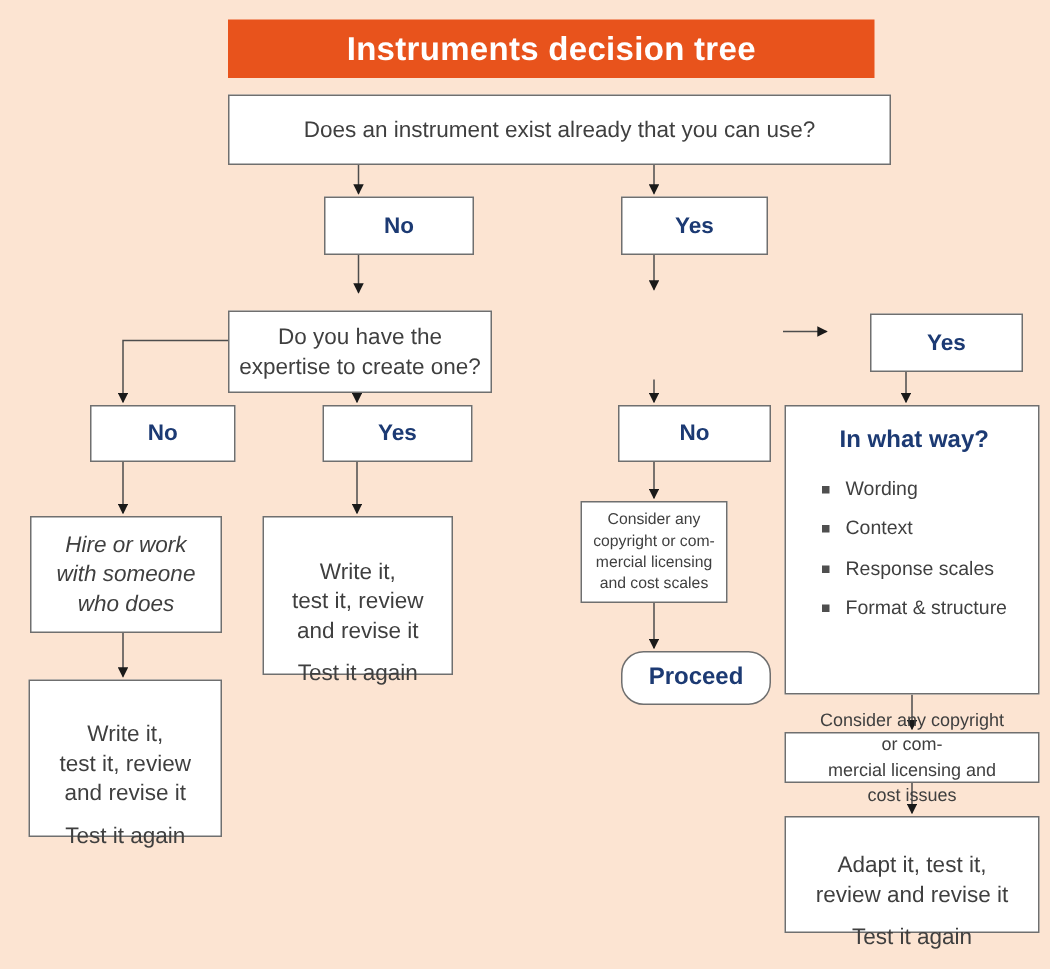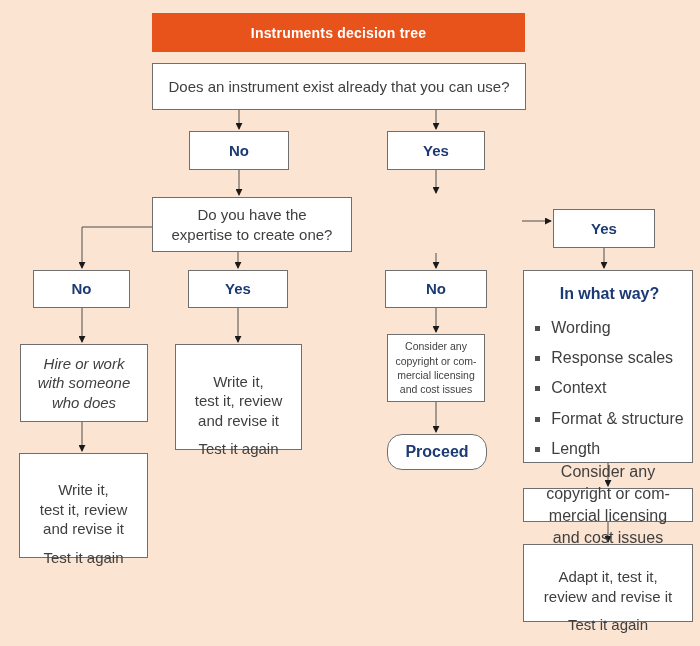--- a/index.html
+++ b/index.html
@@ -35,57 +35,57 @@
     align-items:center;
     justify-content:center;
     text-align:center;
     white-space:pre-line;
     color:var(--text);
     font-size:15px;
     line-height:1.3;
   }
   .banner{
     position:absolute;
-    left:152px;top:13px;width:373px;height:39px;
+    left:152px;top:13px;width:431px;height:39px;
     background:var(--accent-orange);
     color:#ffffff;
-    font-size:14px;font-weight:bold;
+    font-size:22px;font-weight:bold;
     display:flex;align-items:center;justify-content:center;
     letter-spacing:0.2px;
   }
-  .decision{color:var(--navy);font-weight:600;font-size:15px;}
+  .decision{color:var(--navy);font-weight:600;font-size:15px;margin-left:27px;}
 
-  #q-exist       {left:152px;top:63px; width:374px;height:47px;}
+  #q-exist       {left:152px;top:63px; width:442px;height:47px;}
   #no-exist      {left:189px;top:131px;width:100px;height:39px;}
   #yes-exist     {left:387px;top:131px;width:98px; height:39px;}
-  #q-expertise   {left:152px;top:197px;width:200px;height:55px;}
+  #q-expertise   {left:152px;top:207px;width:176px;height:55px;}
   #q-adapted     {left:351px;top:195px;width:171px;height:58px;}
   #yes-adapt     {left:553px;top:209px;width:102px;height:39px;}
   #no-expertise  {left:33px; top:270px;width:97px; height:38px;}
   #yes-expertise {left:188px;top:270px;width:100px;height:38px;}
   #no-adapt      {left:385px;top:270px;width:102px;height:38px;}
   #hire          {left:20px; top:344px;width:128px;height:78px;font-style:italic;}
   #write-yes     {left:175px;top:344px;width:127px;height:106px;}
   #consider-mid  {left:387px;top:334px;width:98px; height:68px;
                   font-size:10.5px;line-height:1.38;padding:2px;}
   #proceed       {left:387px;top:434px;width:100px;height:36px;font-size:16px;border-radius:15px;}
   #write-no      {left:19px; top:453px;width:129px;height:105px;}
   #in-what-way   {left:523px;top:270px;width:170px;height:193px;
                   align-items:center;justify-content:flex-start;
                   text-align:left;padding:13px 10px 10px 13px;}
   #consider-right{left:523px;top:488px;width:170px;height:31px;
-                  font-size:16px;line-height:1.38;padding:16px;}
+                  font-size:12px;line-height:1.38;padding:16px;}
   #adapt         {left:523px;top:544px;width:170px;height:78px;}
 
   .box-main{display:block;white-space:pre-line;margin-top:36px;}
   .box-again{display:block;white-space:pre-line;margin-top:9px;}
 
   .iww-header{color:var(--navy);font-weight:600;font-size:16px;margin-bottom:13px;}
   .iww-list{display:flex;flex-direction:column;gap:9.5px;}
-  .iww-item{display:flex;align-items:center;gap:11px;font-size:16px;white-space:nowrap;}
+  .iww-item{display:flex;align-items:center;gap:11px;font-size:13px;white-space:nowrap;}
   .bullet{width:5px;height:5px;background:#4f4f4f;flex:0 0 auto;}
 </style>
 </head>
 <body>
 
 <div class="stage">
 
   <svg class="connectors" viewBox="0 0 700 646" xmlns="http://www.w3.org/2000/svg">
     <defs>
       <marker id="ah" viewBox="0 0 8 8" refX="7" refY="4" markerWidth="7" markerHeight="7" orient="auto">
@@ -134,52 +134,48 @@
   <div class="node" id="write-yes">
     <span class="box-main">Write it,
 test it, review
 and revise it</span>
     <span class="box-again">Test it again</span>
   </div>
 
   <div class="node" id="consider-mid">Consider any
 copyright or com-
 mercial licensing
-and cost issues</div>
+and cost scales</div>
   <div class="node decision" id="proceed">Proceed</div>
 
   <div class="node" id="write-no">
     <span class="box-main">Write it,
 test it, review
 and revise it</span>
     <span class="box-again">Test it again</span>
   </div>
 
   <div class="node" id="in-what-way">
     <div class="iww-header">In what way?</div>
     <div class="iww-list">
       <div class="iww-item">
         <span class="bullet"></span>
         <span>Wording</span>
       </div>
       <div class="iww-item">
         <span class="bullet"></span>
+        <span>Context</span>
+      </div>
+      <div class="iww-item">
+        <span class="bullet"></span>
         <span>Response scales</span>
       </div>
       <div class="iww-item">
         <span class="bullet"></span>
-        <span>Context</span>
-      </div>
-      <div class="iww-item">
-        <span class="bullet"></span>
         <span>Format &amp; structure</span>
-      </div>
-      <div class="iww-item">
-        <span class="bullet"></span>
-        <span>Length</span>
       </div>
     </div>
   </div>
 
   <div class="node" id="consider-right">Consider any copyright or com-
 mercial licensing and cost issues</div>
 
   <div class="node" id="adapt">
     <span class="box-main">Adapt it, test it,
 review and revise it</span>

